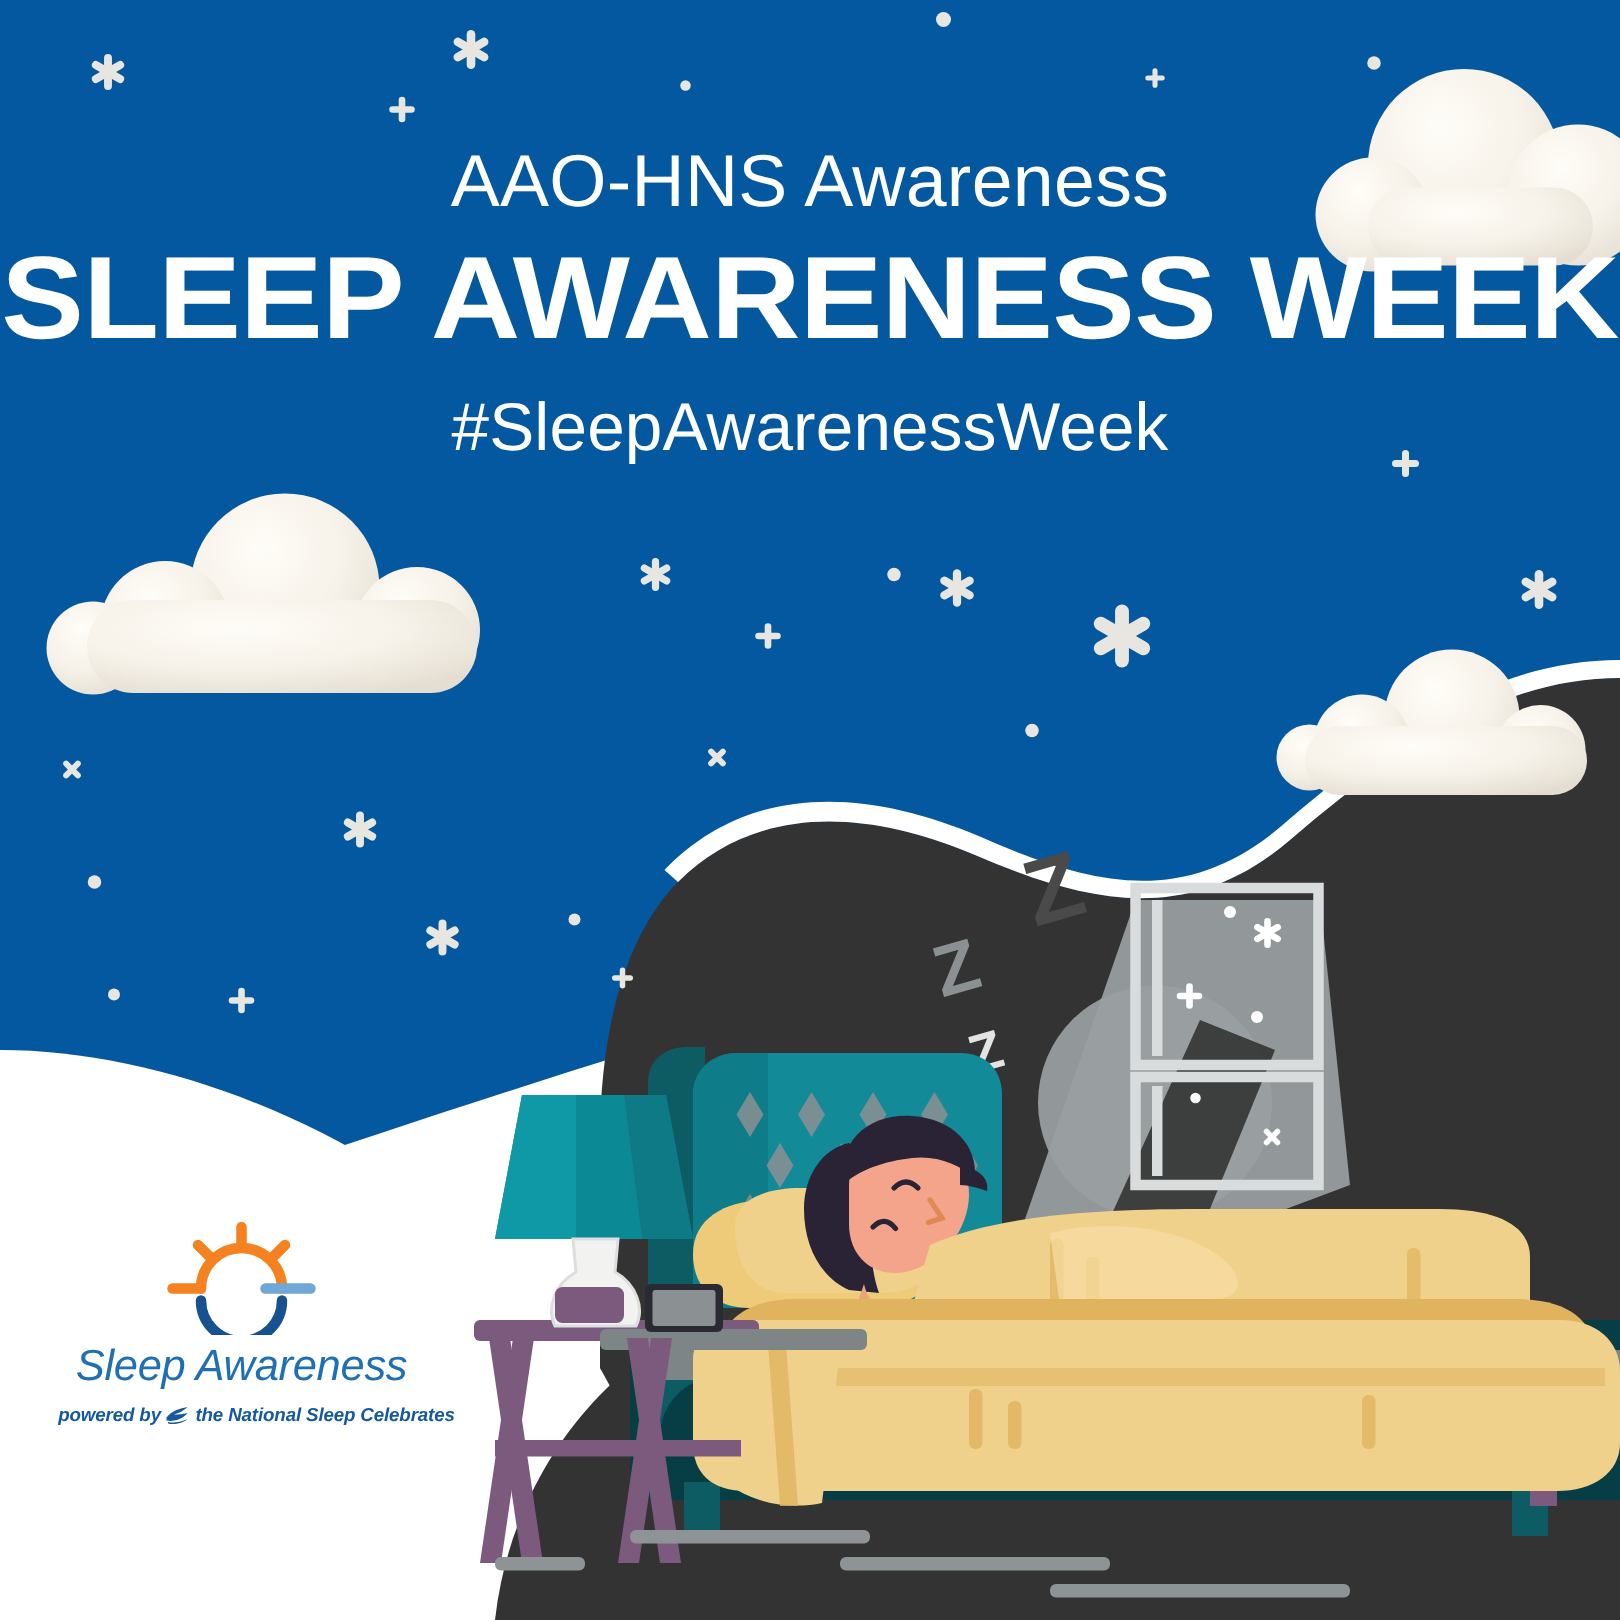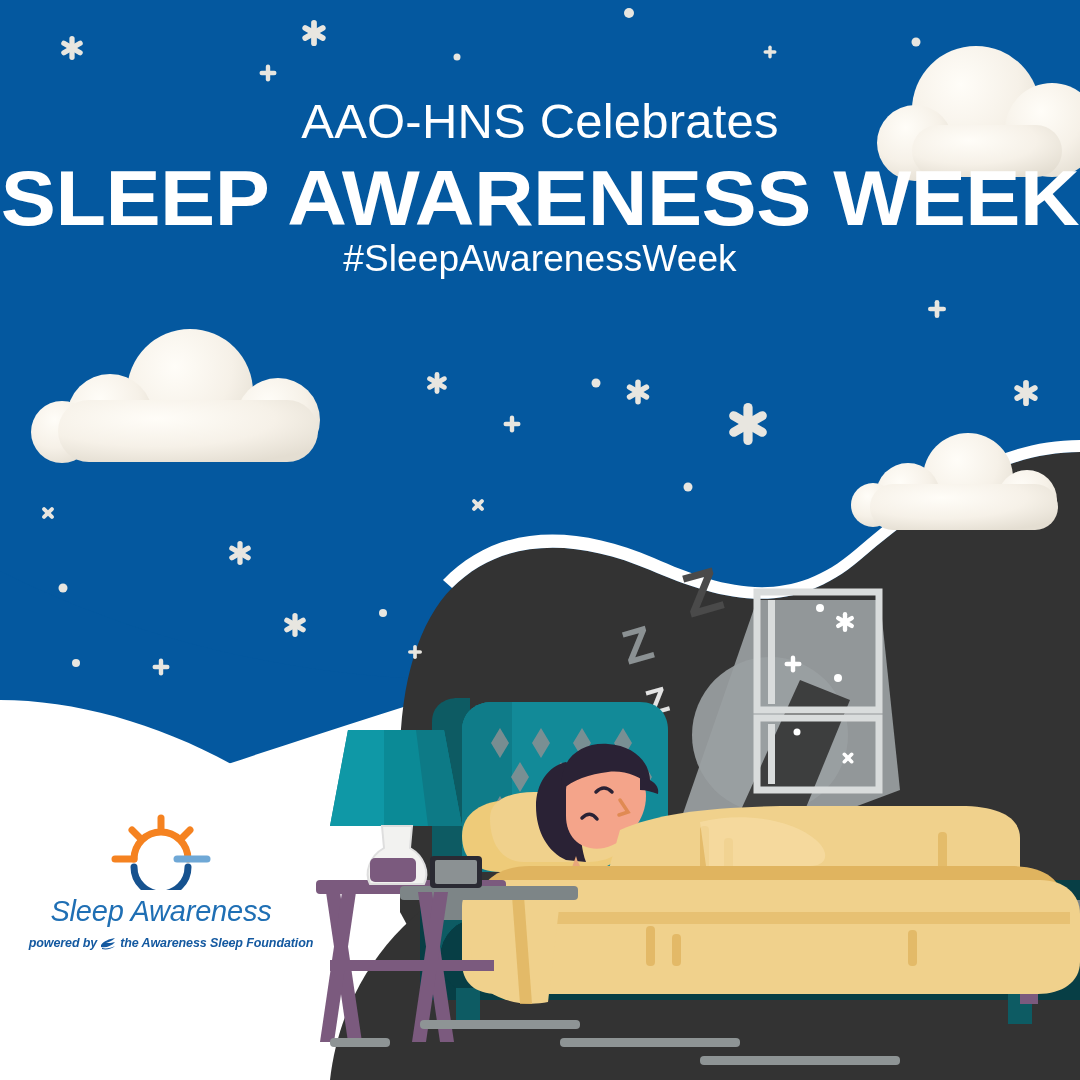--- a/index.html
+++ b/index.html
@@ -38,24 +38,25 @@
     font-size:78px;
     line-height:1.04;
     color:#ffffff;
     font-weight:700;
     letter-spacing:-0.5px;
     transform:scaleX(1.06);
     margin-top:10px;
     white-space:nowrap;
   }
   .hashtag {
-    font-size:37px;
+    font-size:45px;
     line-height:1.06;
     color:#ffffff;
     font-weight:400;
+    margin-top:22px;
     letter-spacing:0.1px;
   }
   
   .logo-lockup {
     position:absolute;
     left:36px; top:812px;
     width:250px;
     text-align:center;
     z-index:50;
     font-style:italic;
@@ -441,21 +442,21 @@
           <rect x="420" y="1020" width="160" height="9" rx="4"></rect>
           <rect x="560" y="1038" width="180" height="9" rx="4"></rect>
           <rect x="700" y="1056" width="200" height="9" rx="4"></rect>
           <rect x="330" y="1038" width="60" height="9" rx="4"></rect>
         </g>
       </g>
     </g>
   </svg>
 
   <div class="headline-block">
-    <div class="kicker">AAO-HNS Celebrates</div>
+    <div class="kicker">AAO-HNS Awareness</div>
     <div class="bigtitle">SLEEP AWARENESS WEEK</div>
     <div class="hashtag">#SleepAwarenessWeek</div>
   </div>
 
   <div class="logo-lockup">
     <svg class="logo-mark" viewBox="0 0 120 78">
 
       <path d="M33,47 A27,27 0 0 1 87,47" fill="none" stroke="#f58220" stroke-width="7" stroke-linecap="round"></path>
 
       <g stroke="#f58220" stroke-width="7" stroke-linecap="round">
@@ -471,17 +472,17 @@
     </svg>
     <div class="logo-title">
       <div>Sleep Awareness</div>
     </div>
     <div class="logo-powered">
       <span>powered by</span>
       <svg class="nsf-glyph" viewBox="0 0 17 13">
         <path d="M1,8 C4,4 9,2 15,1 C12,4 9,5 6,6 C9,6 12,6 15,5 C12,9 6,11 1,10 Z" fill="#1459a0"></path>
         <path d="M2,11 C6,12 11,11 15,9 C12,12 6,13 2,12 Z" fill="#1459a0"></path>
       </svg>
-      <span>the Awareness Sleep Foundation</span>
+      <span>the National Sleep Celebrates</span>
     </div>
   </div>
 
 </div>
 
 </body></html>

